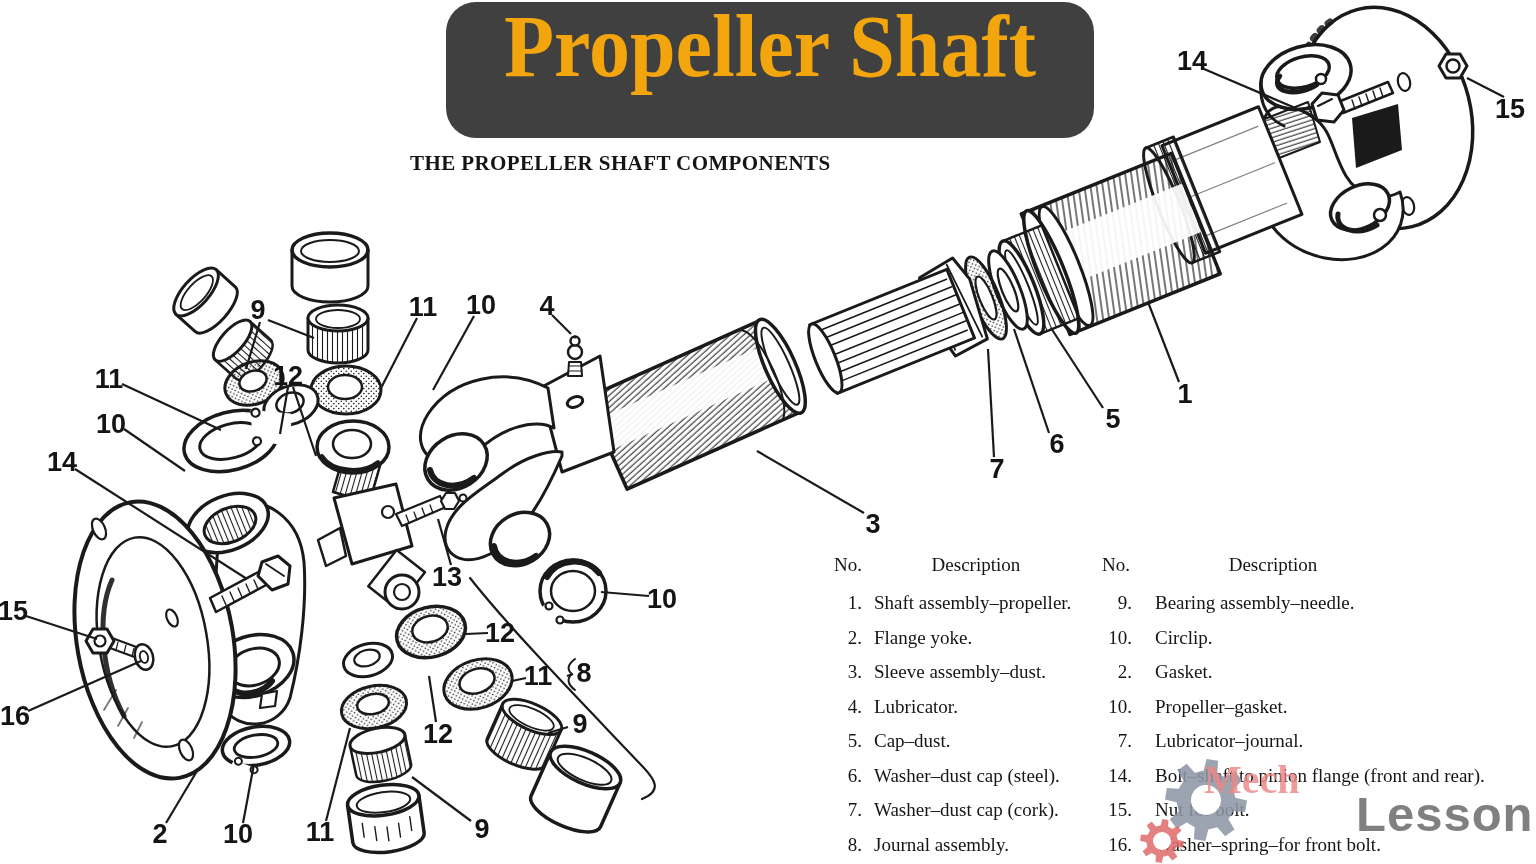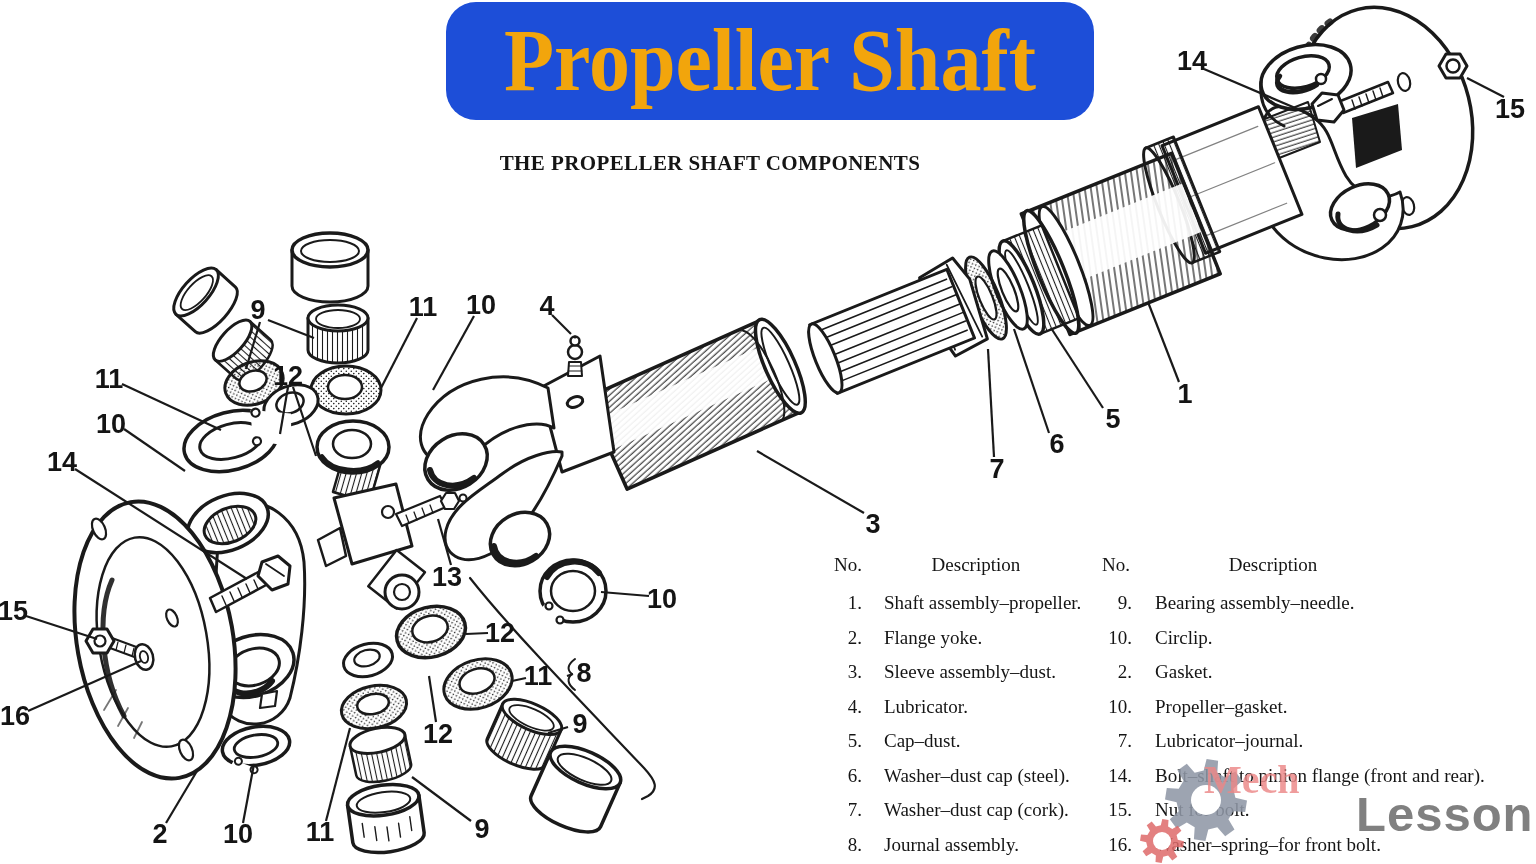--- a/index.html
+++ b/index.html
@@ -1,43 +1,43 @@
 <!DOCTYPE html>
 <html><head>
 <meta charset="utf-8">
 <style>
   html,body{margin:0;padding:0;background:#ffffff;}
   #stage{position:relative;width:1536px;height:864px;background:#ffffff;overflow:hidden;
          font-family:"Liberation Serif",serif;color:#151515;}
   
-  #banner{position:absolute;left:446px;top:2px;width:648px;height:118px;background:#1d4ed8;
-          border-radius:30px;display:flex;align-items:center;justify-content:center;z-index:3;}
+  #banner{position:absolute;left:446px;top:2px;width:648px;height:136px;background:#404040;
+          border-radius:30px;display:flex;justify-content:center;z-index:3;}
   #banner .title{color:#F2A50C;font-size:82px;font-weight:bold;letter-spacing:0px;
                  font-family:"Liberation Serif",serif;white-space:nowrap;transform:scaleY(1.08);}
   
-  #subtitle{position:absolute;left:410px;top:151px;width:600px;text-align:center;
+  #subtitle{position:absolute;left:410px;top:151px;width:600px;text-align:left;
             font-size:21px;font-weight:bold;letter-spacing:.4px;z-index:2;}
   
   svg#diag{position:absolute;left:0;top:0;z-index:1;}
   #callouts line{stroke:#1a1a1a;stroke-width:2.2;}
   #callouts text{font-family:"Liberation Sans",sans-serif;font-weight:bold;font-size:27px;
                  fill:#141414;text-anchor:middle;}
   
   #parts-table{position:absolute;left:822px;top:554px;width:710px;font-size:19px;z-index:2;}
   .tcol{position:absolute;top:0;}
   #col-left{left:0;width:266px;}
   #col-right{left:276px;width:434px;}
   .hrow{display:flex;height:38px;font-weight:normal;align-items:flex-start;}
   #col-left .hno{width:44px;padding-left:12px;box-sizing:border-box;}
   #col-left .hdesc{width:240px;text-align:center;}
   #col-right .hno{width:40px;text-align:left;padding-left:4px;box-sizing:border-box;}
   #col-right .hdesc{width:270px;text-align:center;}
   .trow{display:flex;height:34.5px;align-items:flex-start;}
   #col-left .rno{width:40px;text-align:right;}
-  #col-left .rdesc{margin-left:22px;}
+  #col-left .rdesc{margin-left:12px;}
   #col-right .rno{width:34px;text-align:right;}
   #col-right .rdesc{margin-left:23px;}
   
   #watermark{position:absolute;left:1118px;top:748px;width:418px;height:116px;z-index:5;pointer-events:none;}
   #watermark svg{position:absolute;left:0;top:0;}
   #wm-mech{position:absolute;left:86px;top:8px;font-family:"Liberation Serif",serif;
            font-weight:bold;font-size:40px;color:#ec8787;opacity:.82;}
   #wm-lesson{position:absolute;left:238px;top:38px;font-family:"Liberation Sans",sans-serif;
              font-weight:bold;font-size:49px;color:#737373;opacity:.9;letter-spacing:1px;}
 </style>

